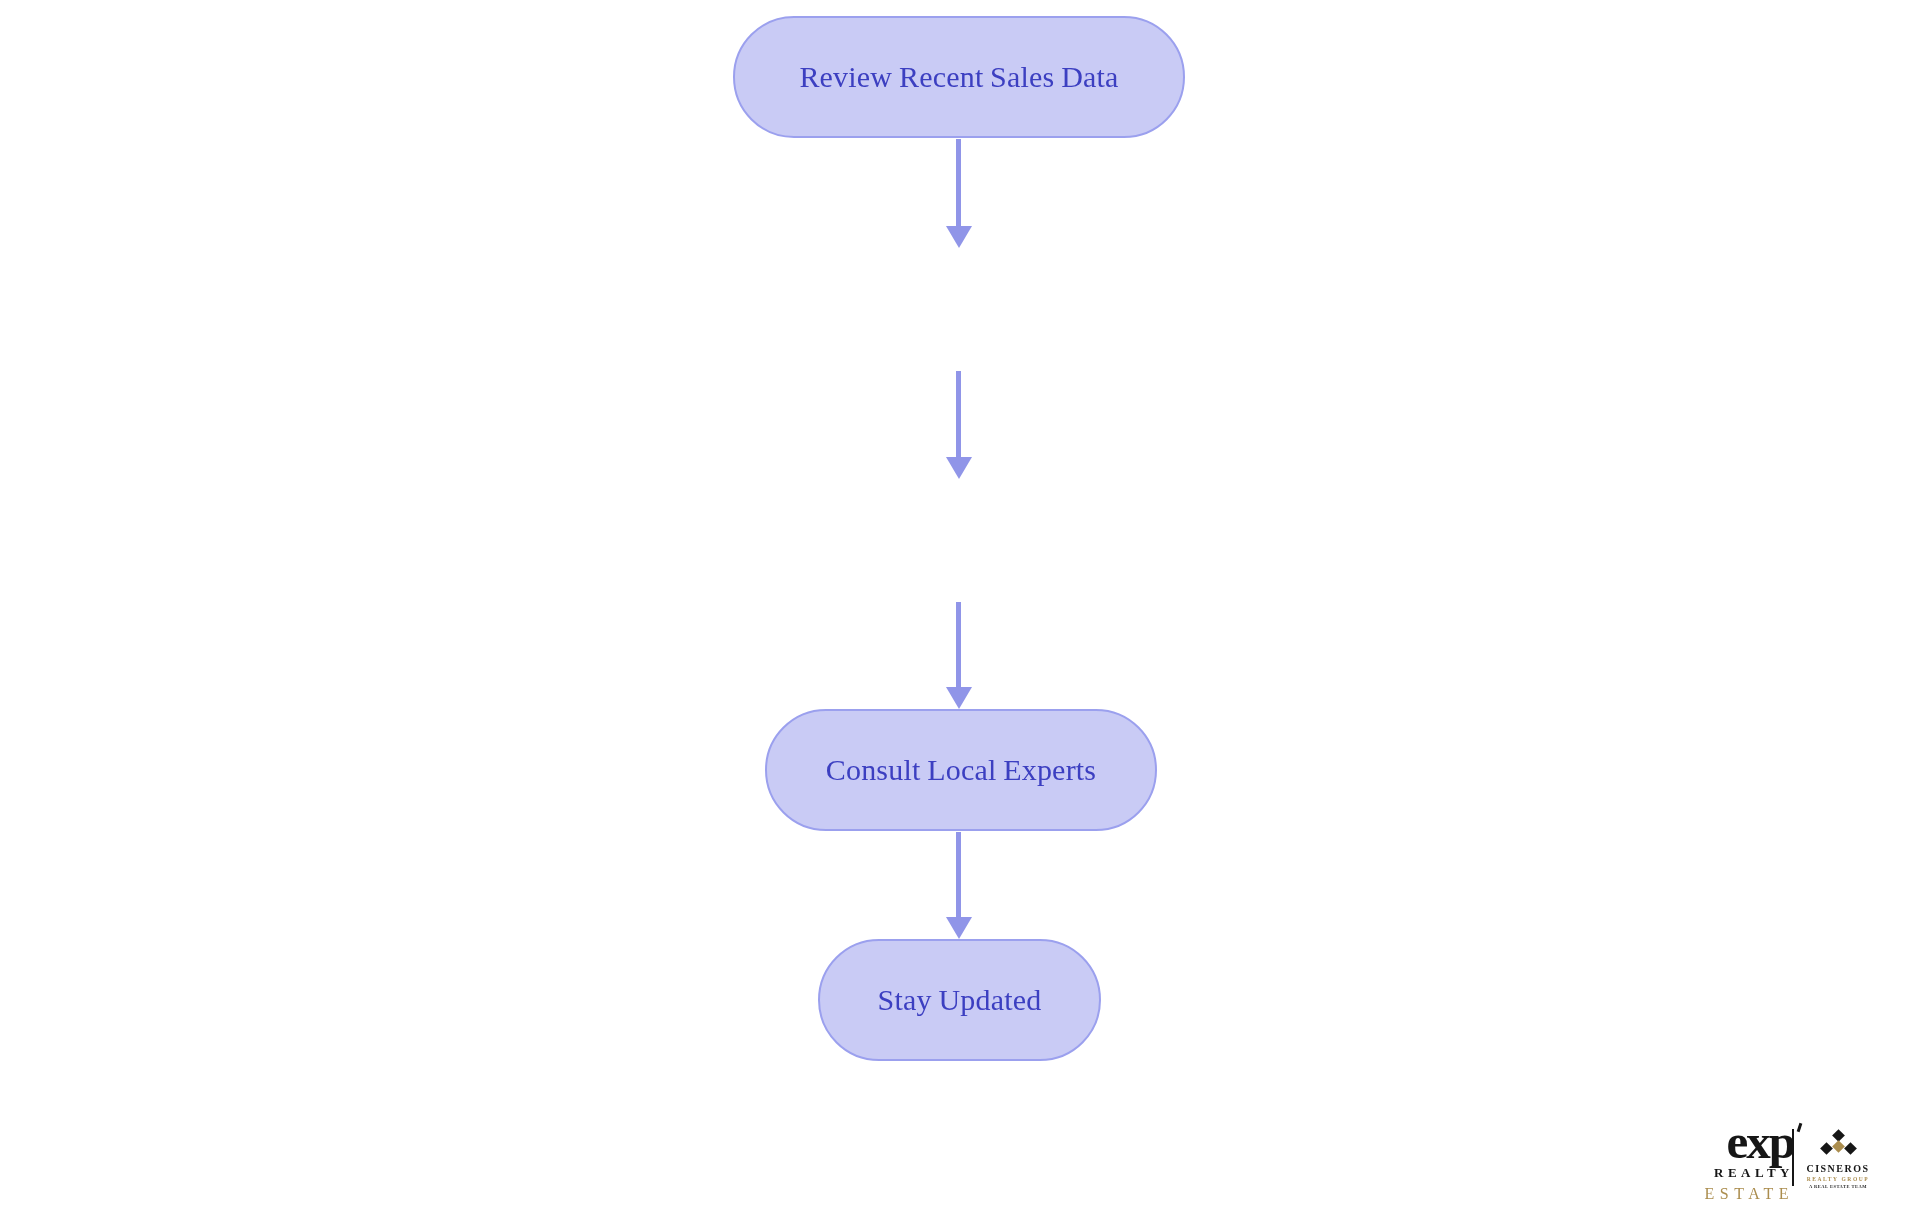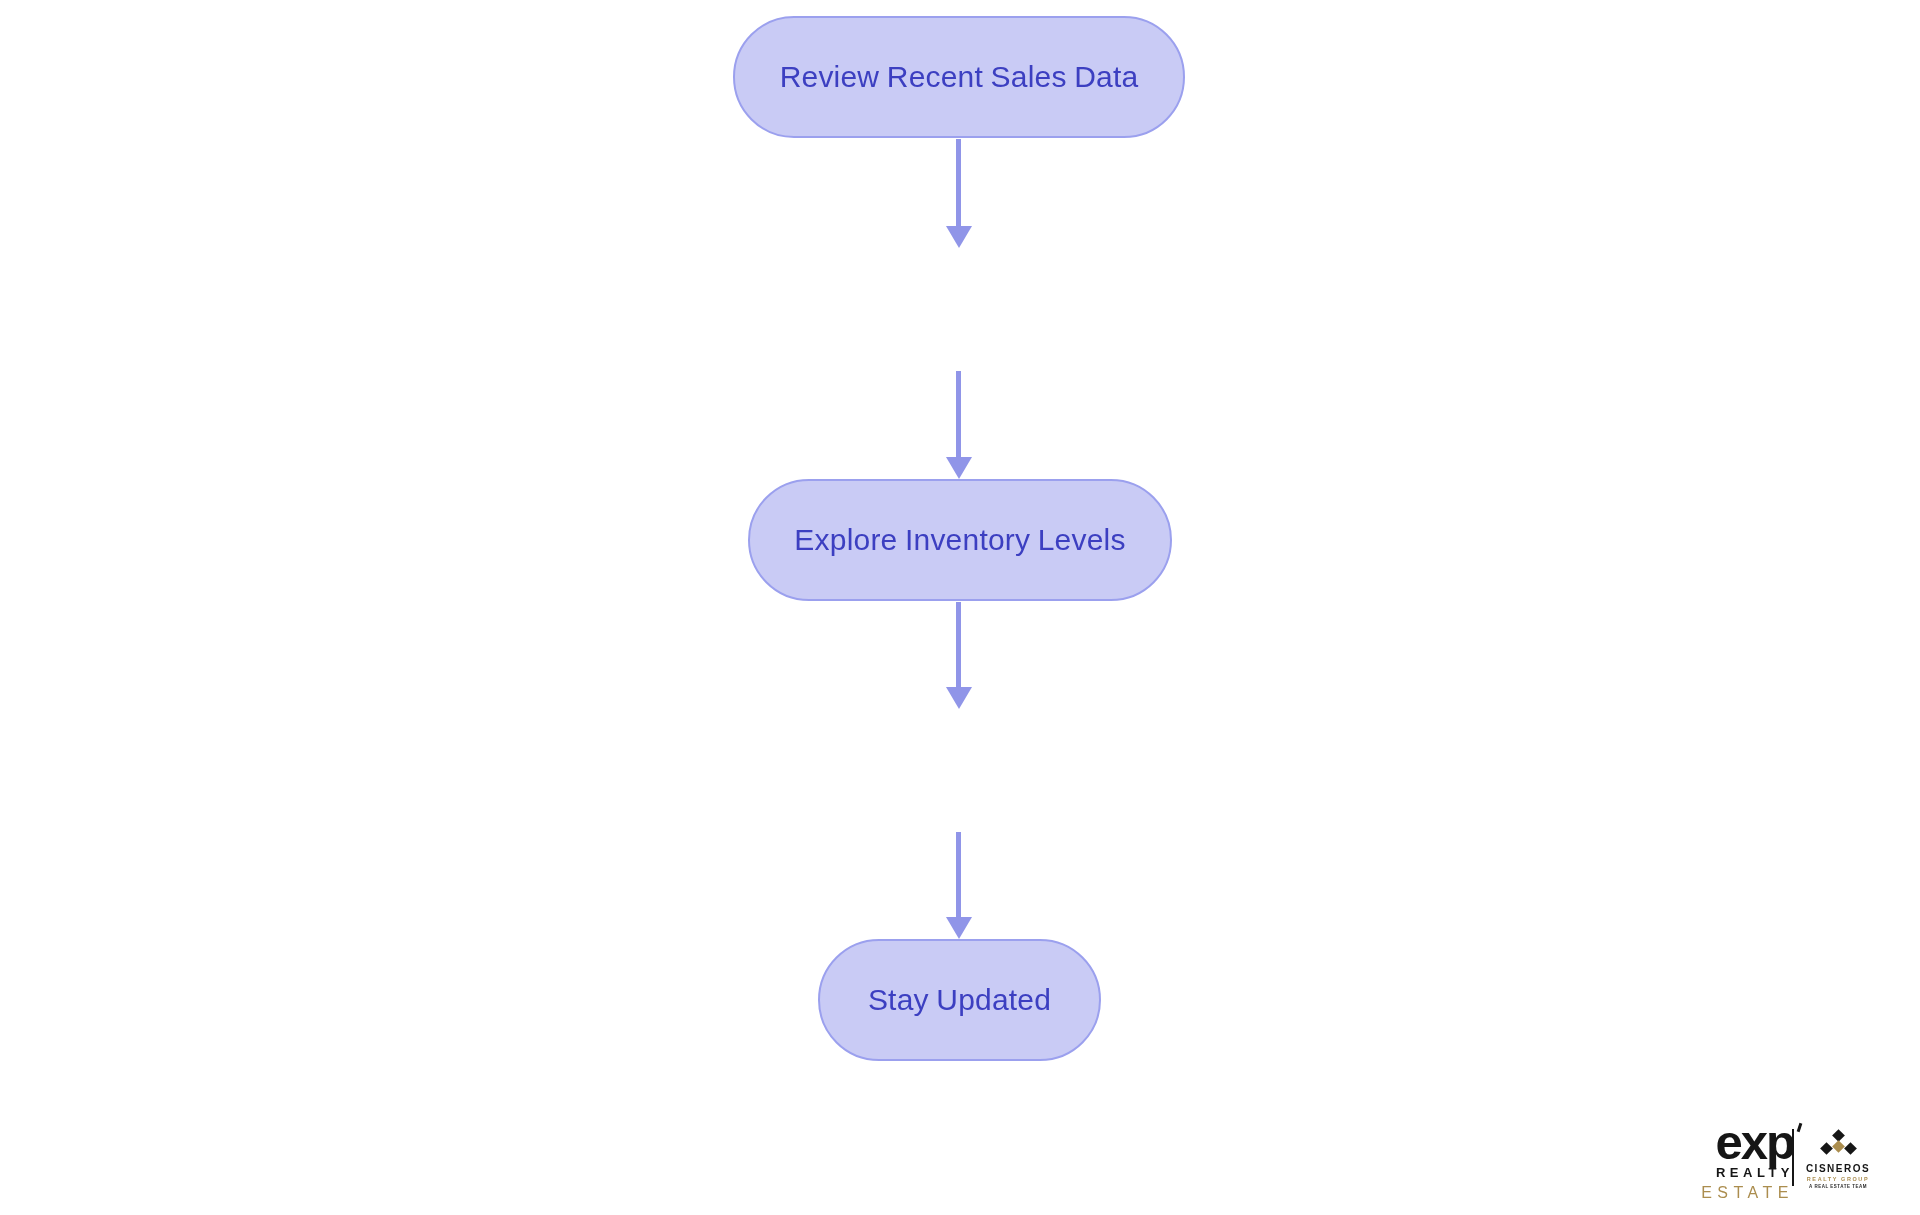--- a/index.html
+++ b/index.html
@@ -2,20 +2,21 @@
 <html style="--node-fill: #c9cbf5; --node-border: #9ba0ee; --node-text: #3c3fc1; --arrow: #9095e8; --brand-black: #161616; --brand-gold: #ab8d4e;"><head>
 <meta charset="utf-8">
 <style>
   html,body { margin:0; padding:0; background:#ffffff; }
   body { font-family:"Liberation Sans","DejaVu Sans",sans-serif; }
   #canvas {
     position:relative;
     width:1920px; height:1215px;
     background:#ffffff;
     overflow:hidden;
+    font-family:Liberation Serif, serif;
   }
 
   
   .node {
     position:absolute;
     box-sizing:border-box;
     background:var(--node-fill,#c9cbf5);
     border:2px solid var(--node-border,#9ba0ee);
     color:var(--node-text,#3c3fc1);
     border-radius:62px;
@@ -106,27 +107,27 @@
     <span>Review Recent Sales Data</span>
   </div>
 
   <div class="arrow-line" style="left:956px; top:139px; height:87px;"></div>
   <div class="arrow-head" style="left:946px; top:226px;"></div>
 
 
   <div class="arrow-line" style="left:956px; top:371px; height:86px;"></div>
   <div class="arrow-head" style="left:946px; top:457px;"></div>
 
-  <div class="node" style="left:748px; top:479px; width:424px; height:122px;">
-    <span>Explore Inventory Levels</span>
-  </div>
 
   <div class="arrow-line" style="left:956px; top:602px; height:85px;"></div>
   <div class="arrow-head" style="left:946px; top:687px;"></div>
 
+  <div class="node" style="left:765px; top:709px; width:392px; height:122px;">
+    <span>Consult Local Experts</span>
+  </div>
 
   <div class="arrow-line" style="left:956px; top:832px; height:85px;"></div>
   <div class="arrow-head" style="left:946px; top:917px;"></div>
 
   <div class="node" style="left:818px; top:939px; width:283px; height:122px;">
     <span>Stay Updated</span>
   </div>
 
   <div class="exp-block">
     <div class="exp-wordmark">

